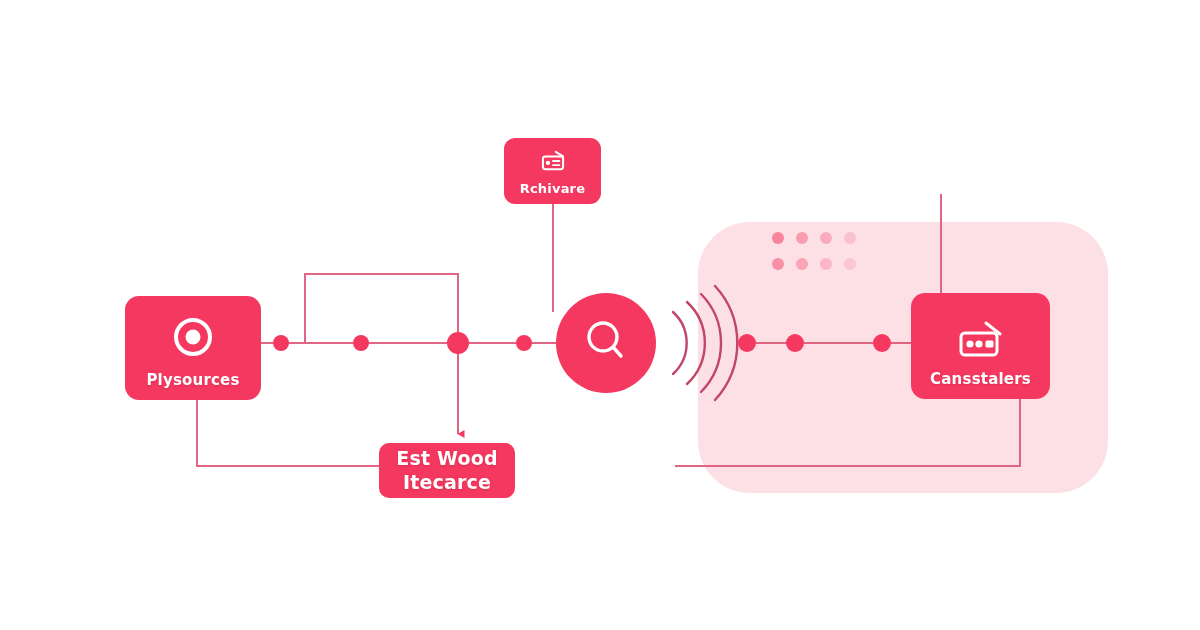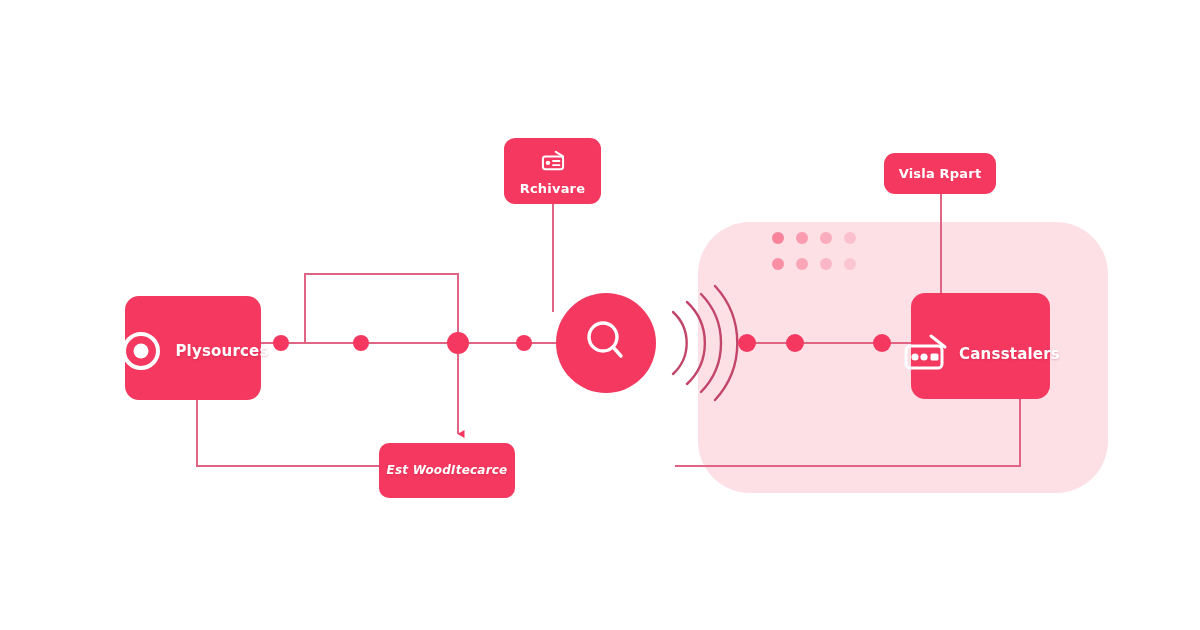--- a/index.html
+++ b/index.html
@@ -1,39 +1,39 @@
 <!DOCTYPE html>
 <html><head>
 <meta charset="utf-8">
 <style>
   html,body{margin:0;padding:0;background:#ffffff;}
   body{width:1200px;height:630px;overflow:hidden;
        font-family:"DejaVu Sans","Liberation Sans",sans-serif;}
   #canvas{position:relative;width:1200px;height:630px;background:#ffffff;}
   #canvas svg.layer{position:absolute;left:0;top:0;width:1200px;height:630px;}
 
-  .node{position:absolute;display:flex;flex-direction:row;
+  .node{position:absolute;display:flex;flex-direction:column;
         align-items:center;justify-content:center;
         background:#f4385f;border-radius:12px;color:#ffffff;
         box-sizing:border-box;}
   .node .icon{display:block;line-height:0;}
   .node .nlabel{font-size:15px;font-weight:600;letter-spacing:.2px;
                 text-align:center;line-height:1.25;color:#ffffff;
                 text-shadow:0 1px 2px rgba(150,20,50,.25);}
 
   .pill{position:absolute;display:flex;flex-direction:column;
         align-items:center;justify-content:center;
         background:#f4385f;border-radius:10px;color:#fff;box-sizing:border-box;}
   .pill .plabel{font-size:13px;font-weight:600;letter-spacing:.2px;
                 color:#ffffff;text-align:center;}
 
   #node-plysources{left:125px;top:296px;width:136px;height:104px;
                    border-radius:14px;gap:10px;padding-top:6px;}
   #node-estwood{left:379px;top:443px;width:136px;height:55px;border-radius:10px;}
-  #node-estwood .nlabel{font-size:12px;font-style:italic;}
+  #node-estwood .nlabel{font-size:19px;}
   #node-cansstalers{left:911px;top:293px;width:139px;height:106px;
                     border-radius:14px;gap:8px;padding-top:16px;}
 
   #pill-rchivare{left:504px;top:138px;width:97px;height:66px;border-radius:11px;
                  gap:5px;padding-top:4px;}
   #pill-vislarpart{left:884px;top:153px;width:112px;height:41px;border-radius:11px;}
 
   #search-node{position:absolute;left:556px;top:293px;width:100px;height:100px;
                border-radius:50%;background:#f4385f;
                display:flex;align-items:center;justify-content:center;}
@@ -132,23 +132,20 @@
         <path d="M33 32 L41 41" stroke="#ffffff" stroke-width="3.4" stroke-linecap="round"></path>
       </svg>
     </span>
   </div>
 
   <div class="node" id="node-estwood">
     <span class="nlabel">Est Wood</span>
     <span class="nlabel">Itecarce</span>
   </div>
 
-  <div class="pill" id="pill-vislarpart">
-    <span class="plabel">Visla Rpart</span>
-  </div>
 
   <div class="node" id="node-cansstalers">
     <span class="icon">
       <svg width="50" height="42" viewBox="0 0 50 42">
         <path d="M30 3 L44 14" stroke="#ffffff" stroke-width="3" stroke-linecap="round" fill="none"></path>
         <rect x="5" y="13" width="36" height="22" rx="4" fill="none" stroke="#ffffff" stroke-width="3"></rect>
         <circle cx="14" cy="24" r="3.6" fill="#ffffff"></circle>
         <circle cx="23" cy="24" r="3.6" fill="#ffffff"></circle>
         <rect x="29.5" y="20.5" width="8" height="7" rx="1.6" fill="#ffffff"></rect>
       </svg>

